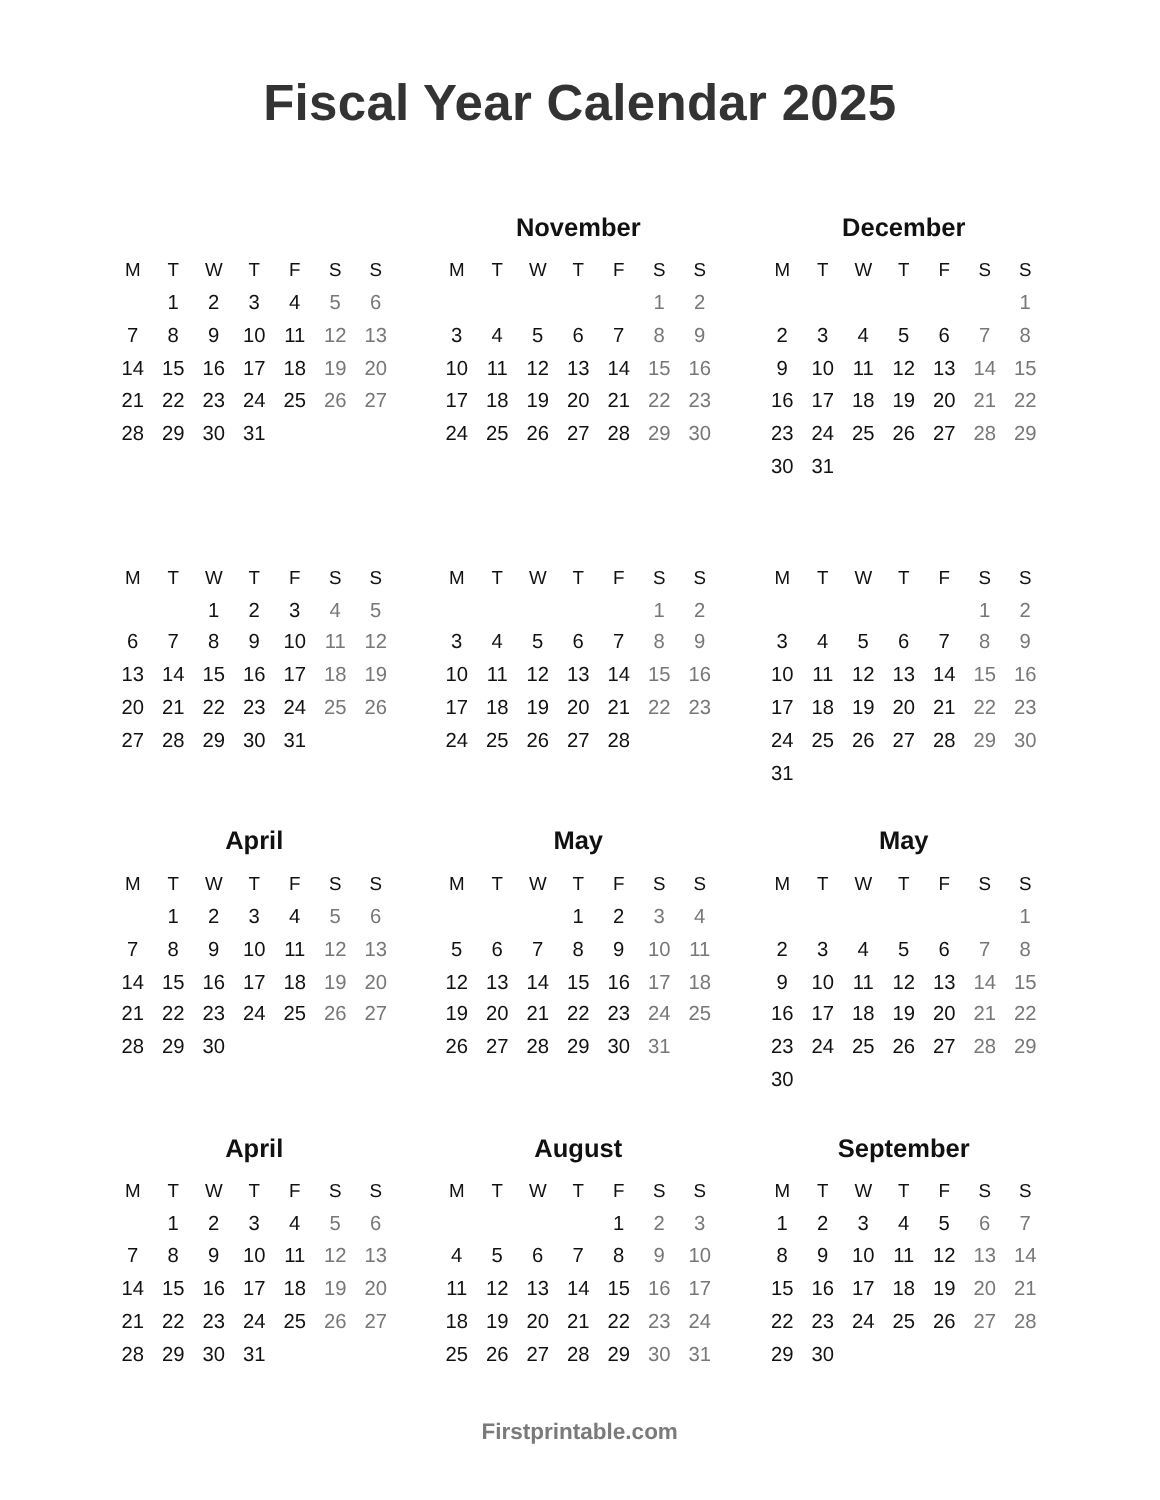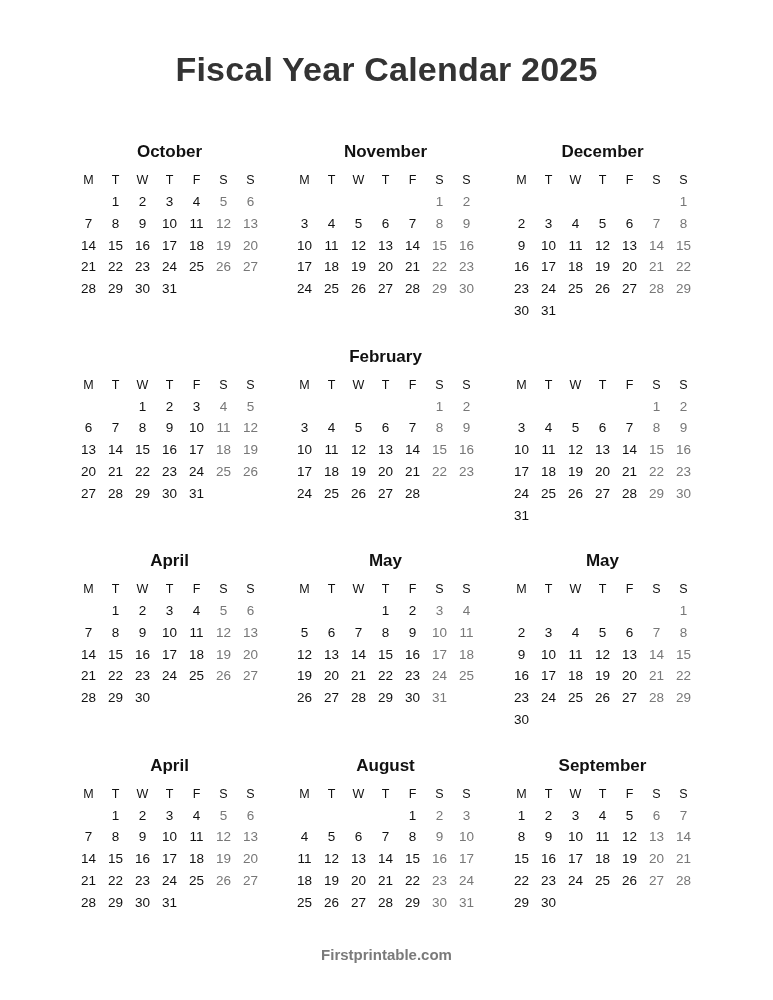--- a/index.html
+++ b/index.html
@@ -19,21 +19,20 @@
   .footer { position: absolute; left: 0; width: 773px; top: 946px; text-align: center;
             font-size: 15px; font-weight: bold; color: #7a7a7a; }
 </style>
 </head>
 <body>
 
 <div class="title">Fiscal Year Calendar 2025</div>
 
 <div class="grid" id="grid">
     <div class="month" style="left: 75px; top: 130px;">
-      <div class="month-name">October</div>
       <div class="cell head" style="left: 0px; top: 41px;">M</div>
       <div class="cell head" style="left: 27px; top: 41px;">T</div>
       <div class="cell head" style="left: 54px; top: 41px;">W</div>
       <div class="cell head" style="left: 81px; top: 41px;">T</div>
       <div class="cell head" style="left: 108px; top: 41px;">F</div>
       <div class="cell head" style="left: 135px; top: 41px;">S</div>
       <div class="cell head" style="left: 162px; top: 41px;">S</div>
       <div class="cell wd" style="left: 27px; top: 63px;">1</div>
       <div class="cell wd" style="left: 54px; top: 63px;">2</div>
       <div class="cell wd" style="left: 81px; top: 63px;">3</div>
@@ -181,21 +180,20 @@
       <div class="cell wd" style="left: 108px; top: 128.4px;">24</div>
       <div class="cell we" style="left: 135px; top: 128.4px;">25</div>
       <div class="cell we" style="left: 162px; top: 128.4px;">26</div>
       <div class="cell wd" style="left: 0px; top: 150.2px;">27</div>
       <div class="cell wd" style="left: 27px; top: 150.2px;">28</div>
       <div class="cell wd" style="left: 54px; top: 150.2px;">29</div>
       <div class="cell wd" style="left: 81px; top: 150.2px;">30</div>
       <div class="cell wd" style="left: 108px; top: 150.2px;">31</div>
     </div>
     <div class="month" style="left: 291px; top: 334.5px;">
-      <div class="month-name">February</div>
       <div class="cell head" style="left: 0px; top: 41px;">M</div>
       <div class="cell head" style="left: 27px; top: 41px;">T</div>
       <div class="cell head" style="left: 54px; top: 41px;">W</div>
       <div class="cell head" style="left: 81px; top: 41px;">T</div>
       <div class="cell head" style="left: 108px; top: 41px;">F</div>
       <div class="cell head" style="left: 135px; top: 41px;">S</div>
       <div class="cell head" style="left: 162px; top: 41px;">S</div>
       <div class="cell we" style="left: 135px; top: 63px;">1</div>
       <div class="cell we" style="left: 162px; top: 63px;">2</div>
       <div class="cell wd" style="left: 0px; top: 84.8px;">3</div>

